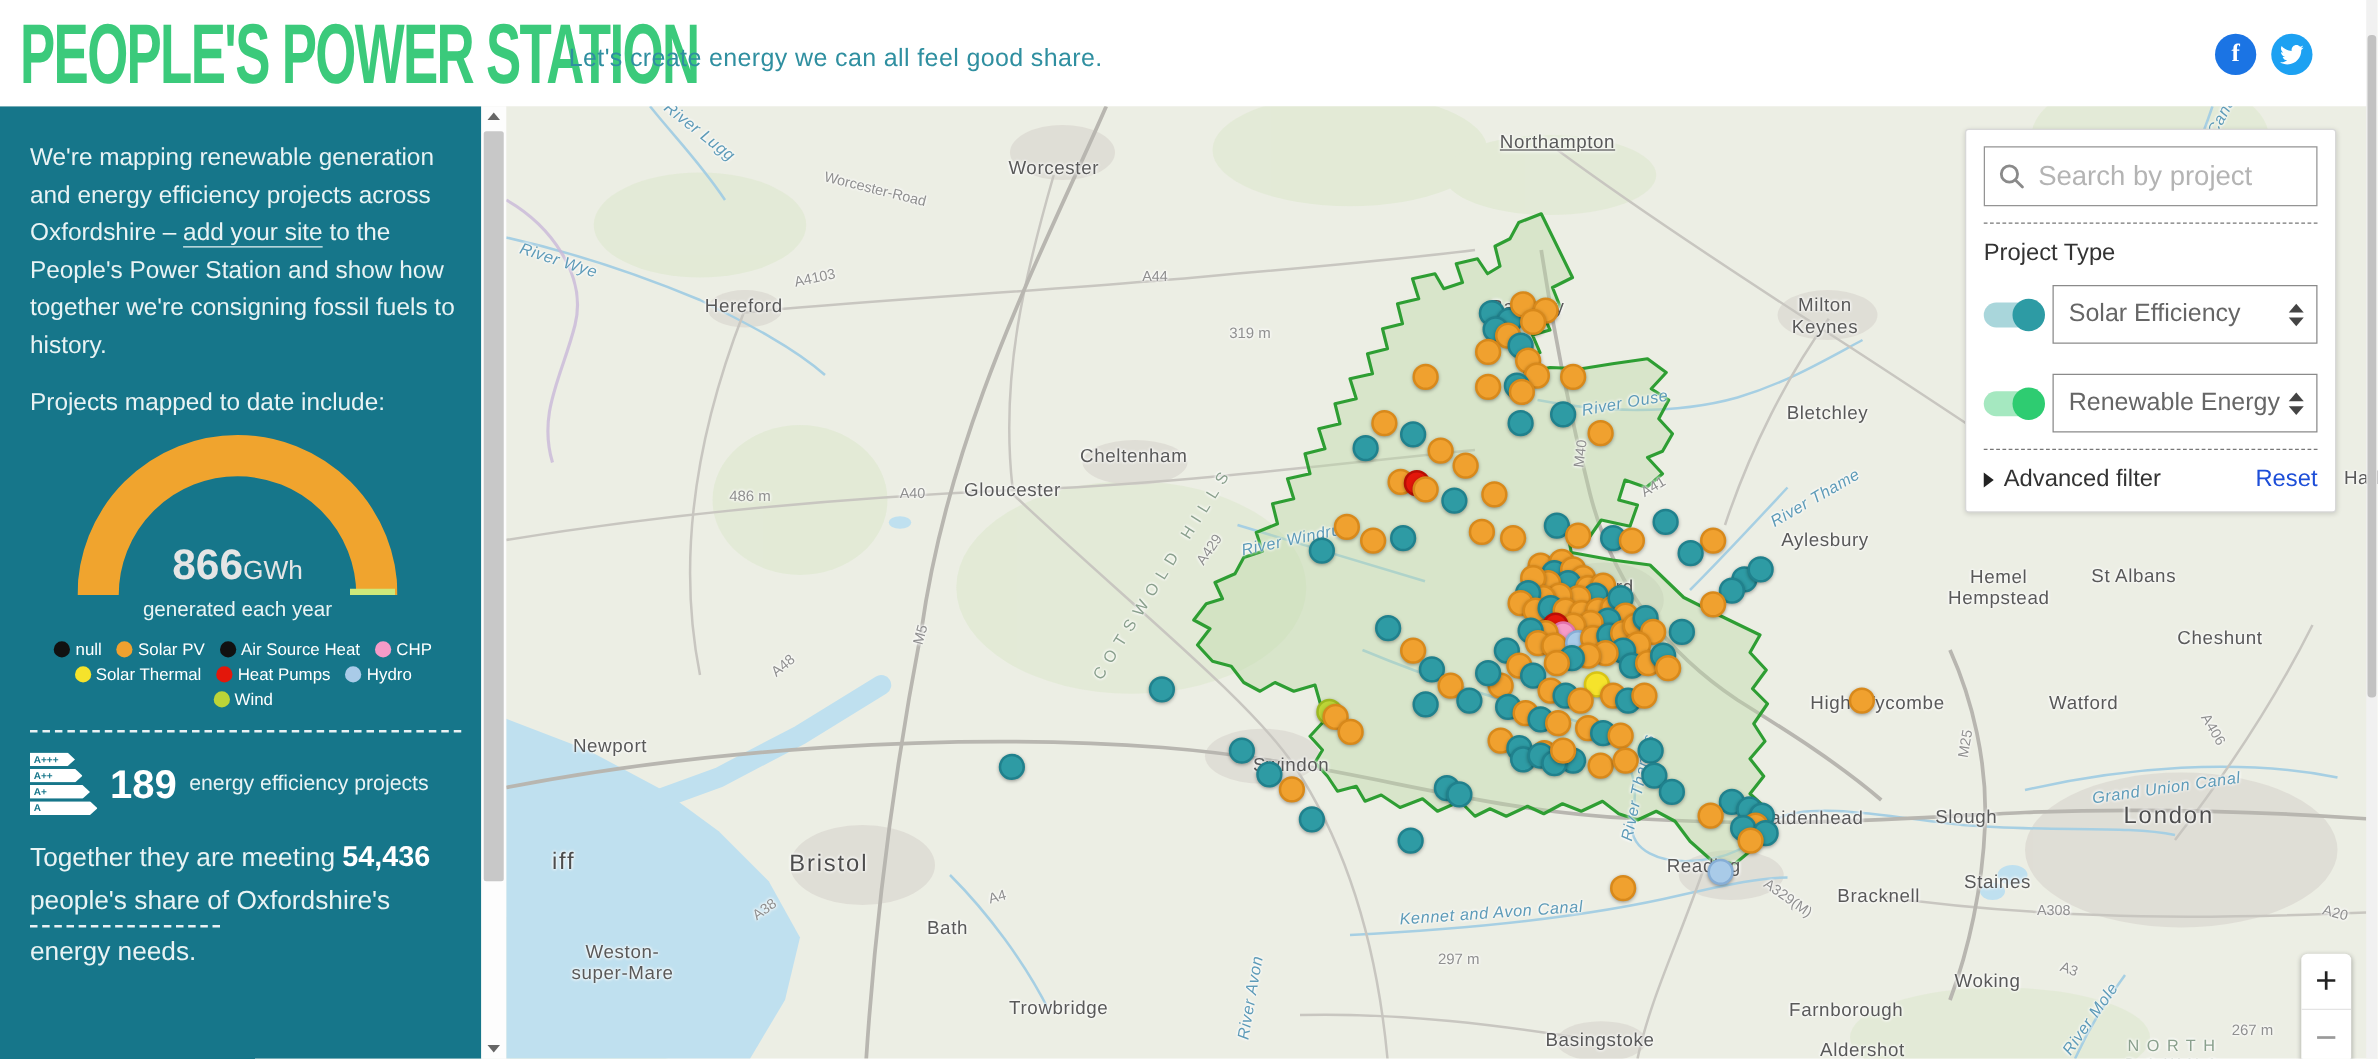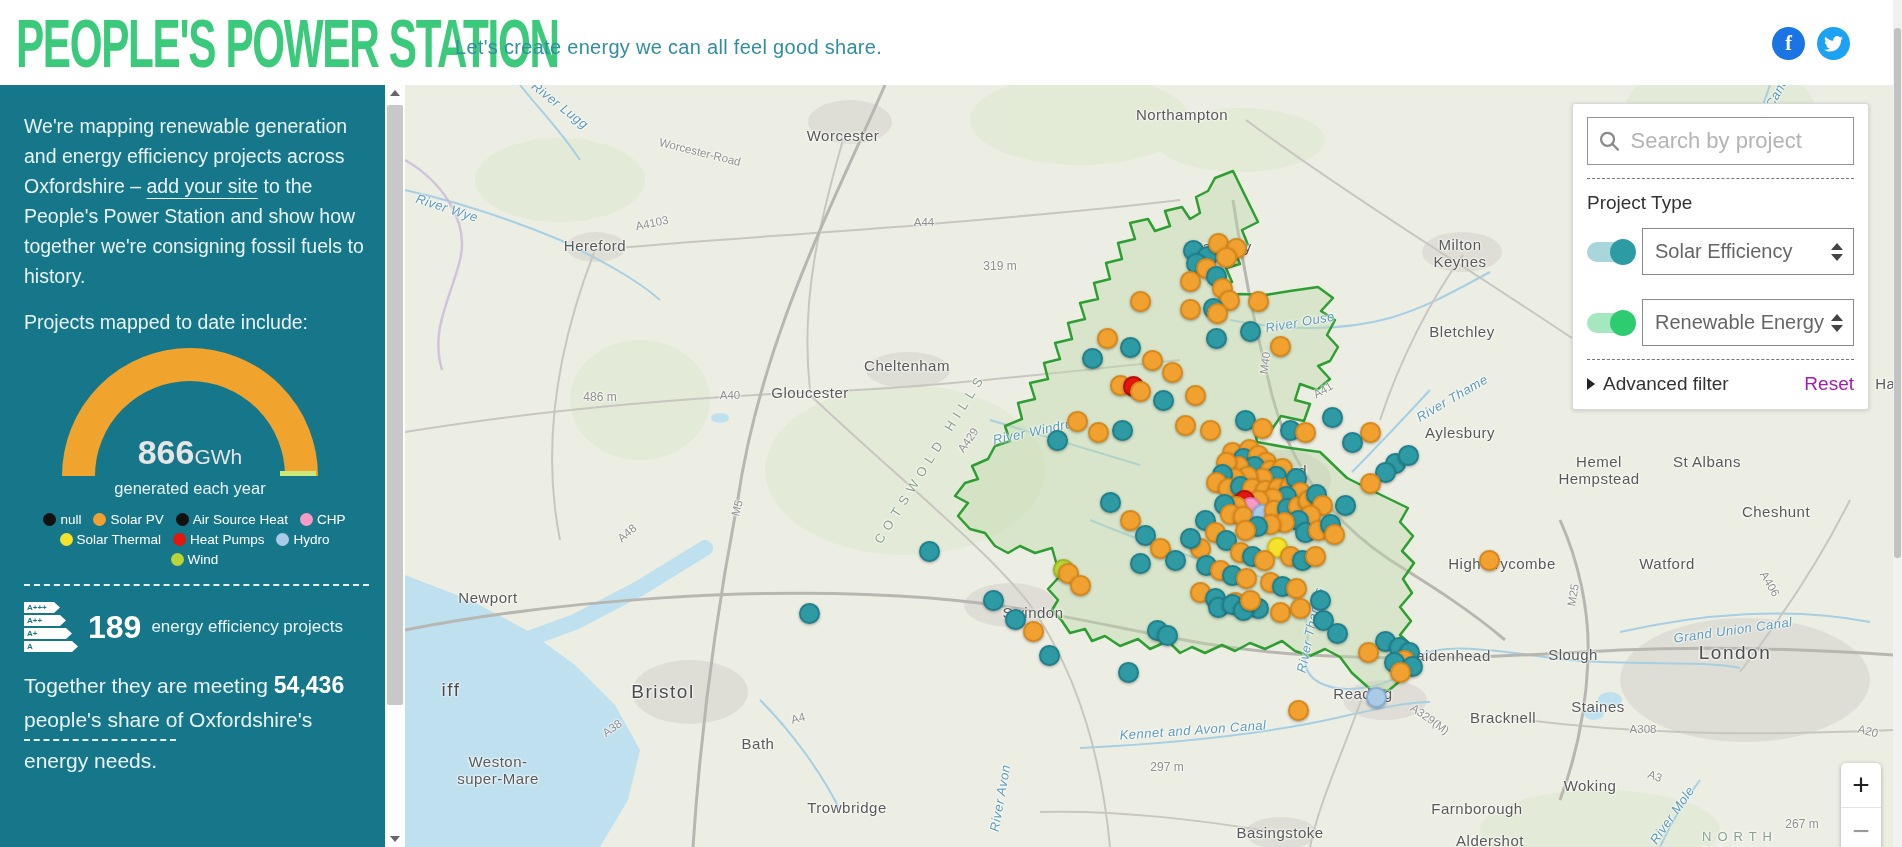--- a/index.html
+++ b/index.html
@@ -96,21 +96,21 @@
   .tg-green { background:#a5e8c0; } .tg-green .knob { background:#2ecc71; }
   .selectbox { width:212px; height:47px; border:1px solid #8a8a8a; background:#fff; display:flex;
                align-items:center; justify-content:space-between; padding:0 10px 0 12px; }
   .selectbox .sel-text { font-size:20px; color:#666; white-space:nowrap; }
   .spinner { display:flex; flex-direction:column; gap:4px; align-items:center; }
   .spinner .up { width:0;height:0;border-left:6px solid transparent;border-right:6px solid transparent;border-bottom:7px solid #444; }
   .spinner .dn { width:0;height:0;border-left:6px solid transparent;border-right:6px solid transparent;border-top:7px solid #444; }
   #adv-row { display:flex; align-items:center; justify-content:space-between; margin-top:2px; }
   #adv-left { display:flex; align-items:center; gap:8px; font-size:19px; color:#333; }
   #adv-left .tri { width:0;height:0;border-top:6px solid transparent;border-bottom:6px solid transparent;border-left:8px solid #222; }
-  #reset-btn { font-size:19px; color:#a21caf; }
+  #reset-btn { font-size:19px; color:#1d4ed8; }
 
   
   #zoomctl { position:absolute; left:1841px; top:763px; width:40px; height:90px; background:#fff;
              border-radius:5px; box-shadow:0 1px 4px rgba(0,0,0,.3); z-index:25; overflow:hidden; }
   #zoom-in { height:45px; display:flex; align-items:center; justify-content:center; font-size:30px; color:#222; border-bottom:1px solid #e4e4e4; }
   #zoom-out { height:45px; display:flex; align-items:center; justify-content:center; font-size:30px; color:#9a9a9a; }
 </style>
 </head>
 <body>
 
@@ -185,21 +185,21 @@
         <path d="M1233,200 C1245,280 1258,340 1272,395 C1290,465 1330,520 1390,560 C1430,585 1470,610 1505,640"></path>
         <path d="M405,630 C560,600 760,585 930,598 C1080,610 1170,648 1310,655 C1430,662 1520,655 1620,650 C1720,646 1820,650 1893,655"></path>
         <path d="M1560,520 C1578,560 1590,610 1588,660 C1586,710 1575,760 1560,800"></path>
       </g>
 
       <polygon id="county" points="1215,178 1233,171 1258,222 1242,230 1248,245 1234,250 1240,264 1226,268 1232,282 1215,286 1220,298 1240,294 1265,295 1290,291 1318,287 1333,298 1321,311 1335,320 1327,335 1338,347 1330,361 1318,366 1330,379 1317,390 1300,384 1295,400 1310,404 1304,421 1281,416 1270,432 1254,426 1257,442 1290,448 1320,452 1347,478 1375,492 1408,508 1400,522 1413,536 1402,551 1414,563 1403,579 1412,593 1400,607 1411,621 1400,635 1412,646 1404,659 1415,669 1400,681 1388,691 1370,689 1352,673 1340,657 1325,649 1310,656 1295,651 1282,641 1265,649 1250,643 1235,651 1222,645 1205,653 1192,647 1180,653 1168,641 1150,649 1138,639 1120,646 1105,636 1092,641 1085,629 1070,633 1062,621 1052,610 1058,600 1048,589 1060,576 1052,548 1035,553 1020,546 1008,553 995,546 985,533 970,529 958,516 968,503 955,496 965,483 978,479 972,466 988,459 995,446 1010,441 1005,426 1022,419 1018,403 1035,399 1030,383 1048,379 1044,363 1060,359 1055,343 1072,339 1068,323 1085,319 1080,303 1098,299 1094,283 1110,279 1106,263 1122,259 1118,243 1135,239 1130,223 1148,219 1155,231 1170,226 1165,211 1182,207 1190,219 1200,213 1196,197 1208,191" fill="#bcdaa8" fill-opacity="0.42" stroke="#2e9e33" stroke-width="2.5" stroke-linejoin="round"></polygon>
     </svg>
   </div>
 
   <div id="labels-layer">
-      <span class="maplabel city" style="left: 1182px; top: 114px; transform: translate(-50%, -50%) rotate(0deg);">Northampton</span>
+      <span class="maplabel city" style="left: 1246px; top: 114px; transform: translate(-50%, -50%) rotate(0deg); text-decoration: underline;">Northampton</span>
       <span class="maplabel city" style="left: 843px; top: 135px; transform: translate(-50%, -50%) rotate(0deg);">Worcester</span>
       <span class="maplabel road" style="left: 700px; top: 152px; transform: translate(-50%, -50%) rotate(14deg);">Worcester-Road</span>
       <span class="maplabel water" style="left: 560px; top: 105px; transform: translate(-50%, -50%) rotate(38deg);">River Lugg</span>
       <span class="maplabel city" style="left: 595px; top: 245px; transform: translate(-50%, -50%) rotate(0deg);">Hereford</span>
       <span class="maplabel road" style="left: 652px; top: 223px; transform: translate(-50%, -50%) rotate(-12deg);">A4103</span>
       <span class="maplabel road" style="left: 924px; top: 222px; transform: translate(-50%, -50%) rotate(0deg);">A44</span>
       <span class="maplabel elev" style="left: 1000px; top: 266px; transform: translate(-50%, -50%) rotate(0deg);">319 m</span>
       <span class="maplabel water" style="left: 447px; top: 208px; transform: translate(-50%, -50%) rotate(18deg);">River Wye</span>
       <span class="maplabel city" style="left: 1460px; top: 253px; transform: translate(-50%, -50%) rotate(0deg);">Milton
 Keynes</span>

